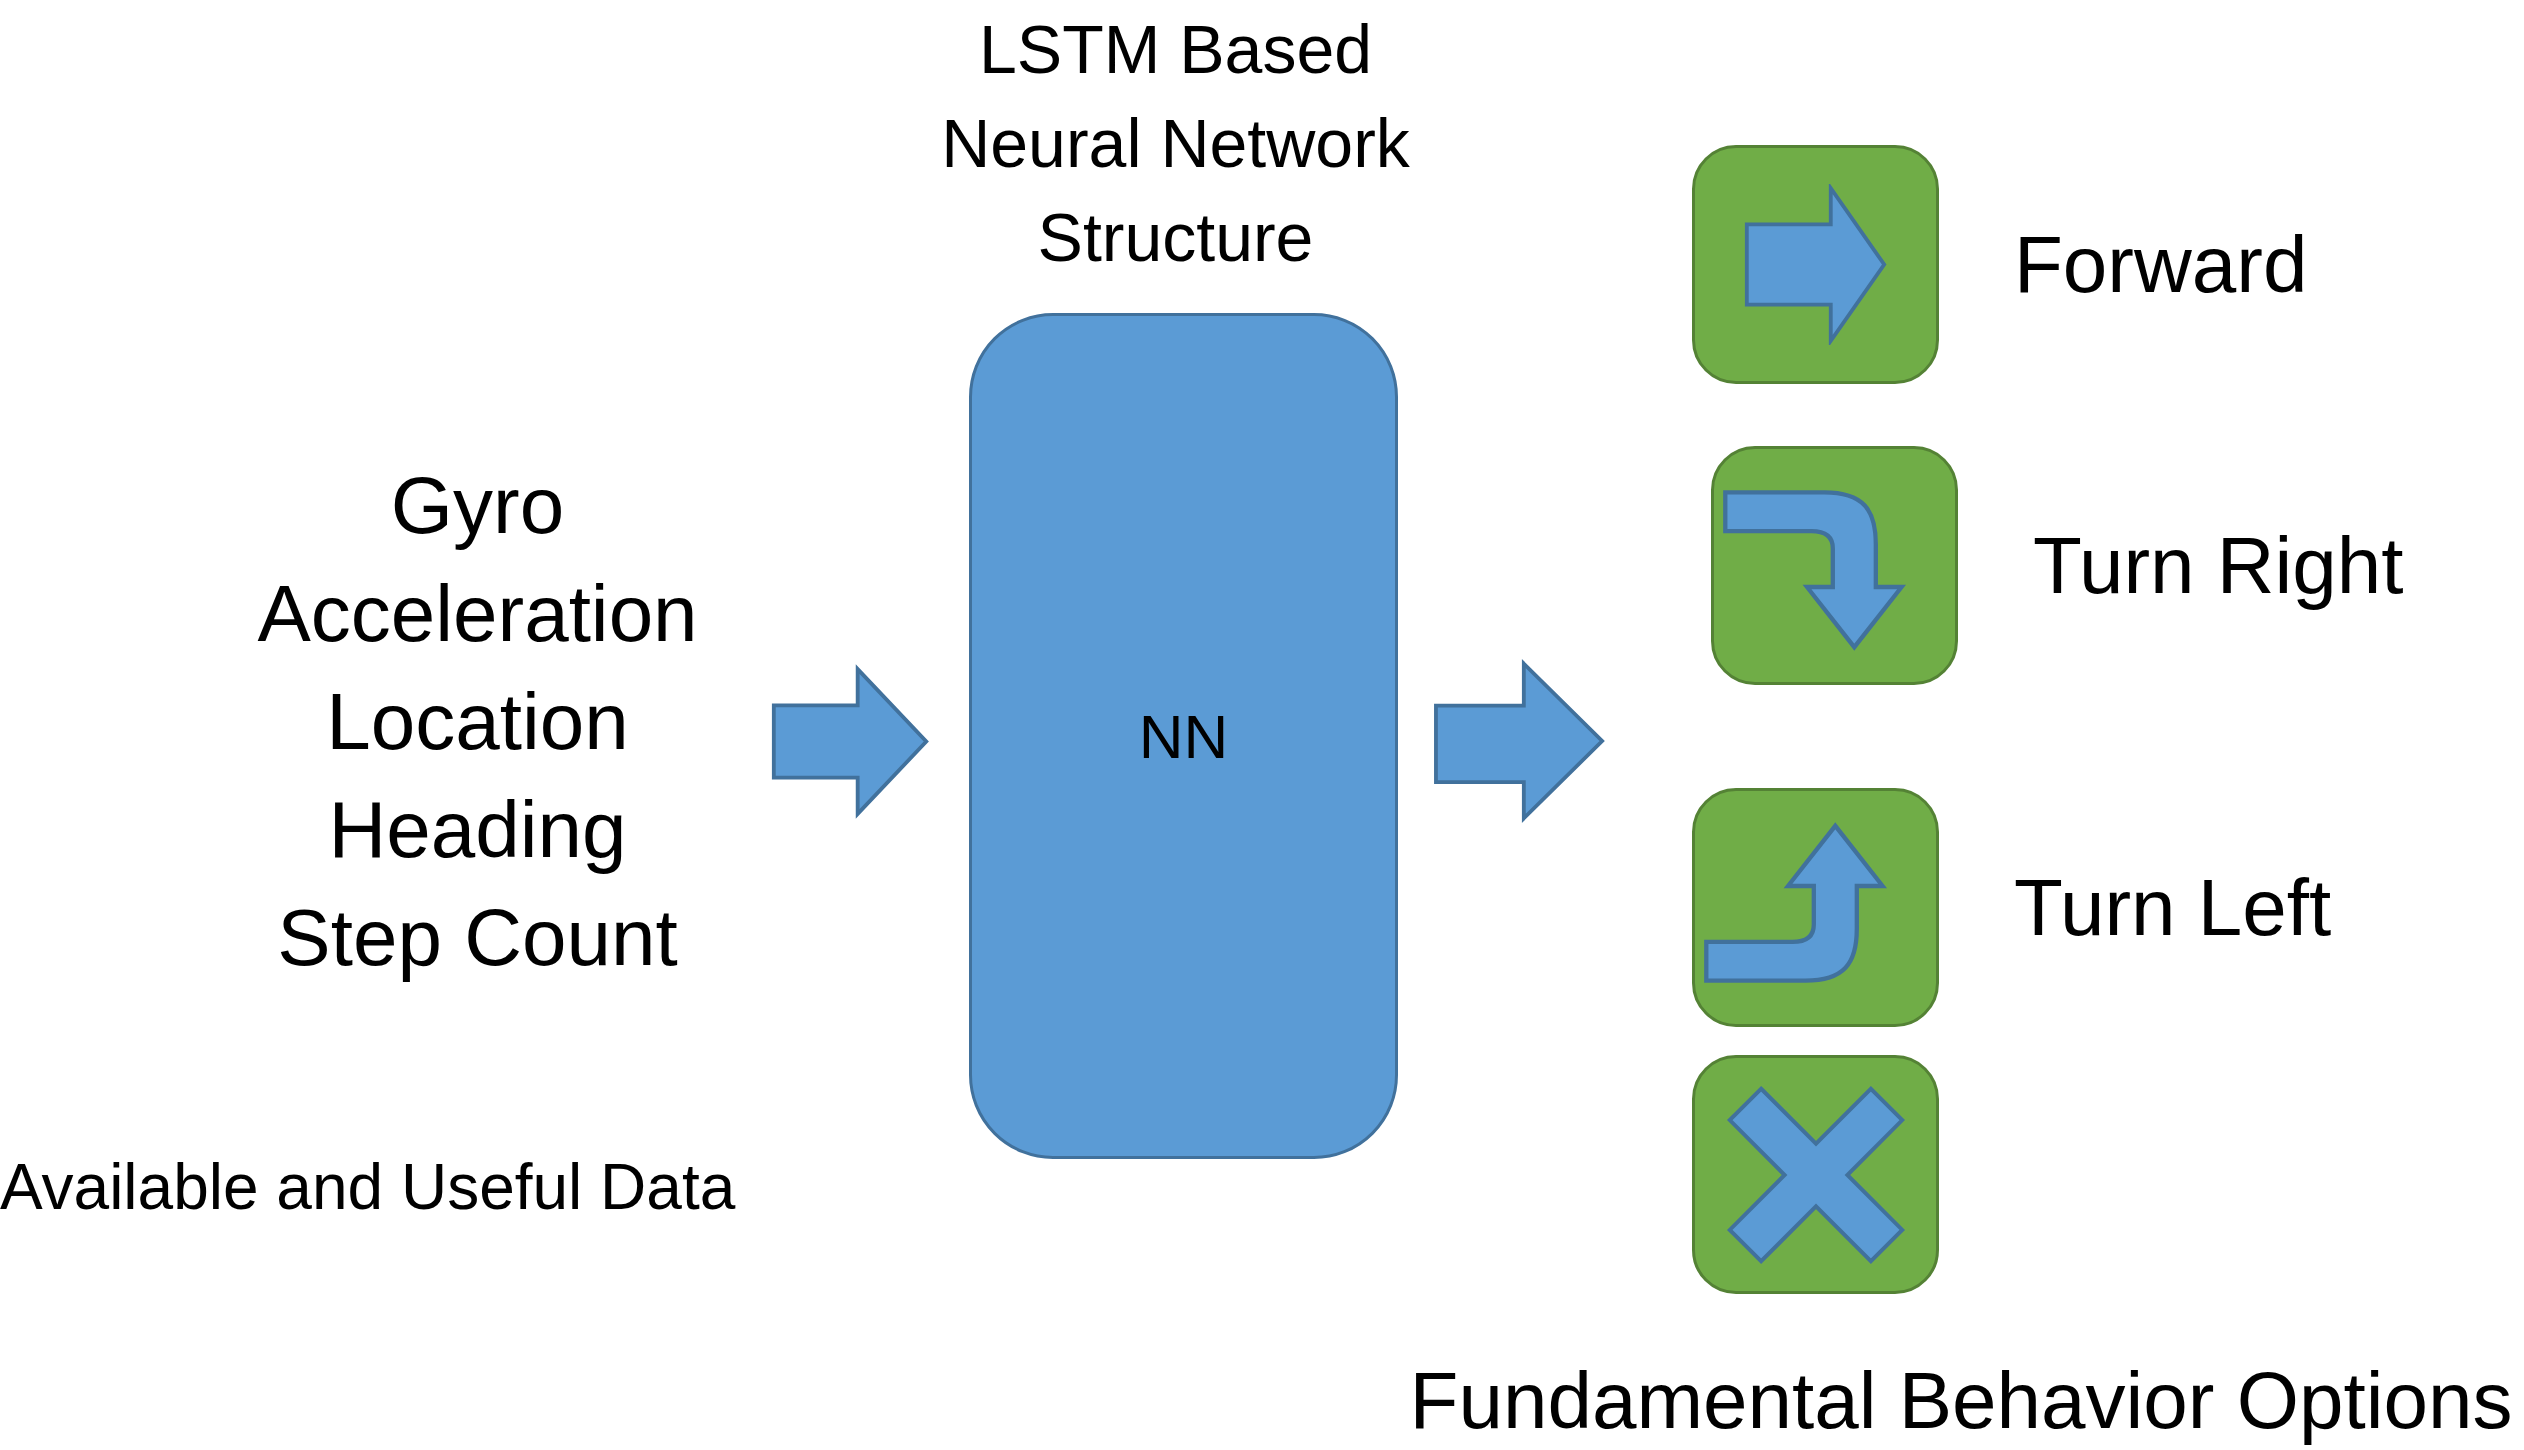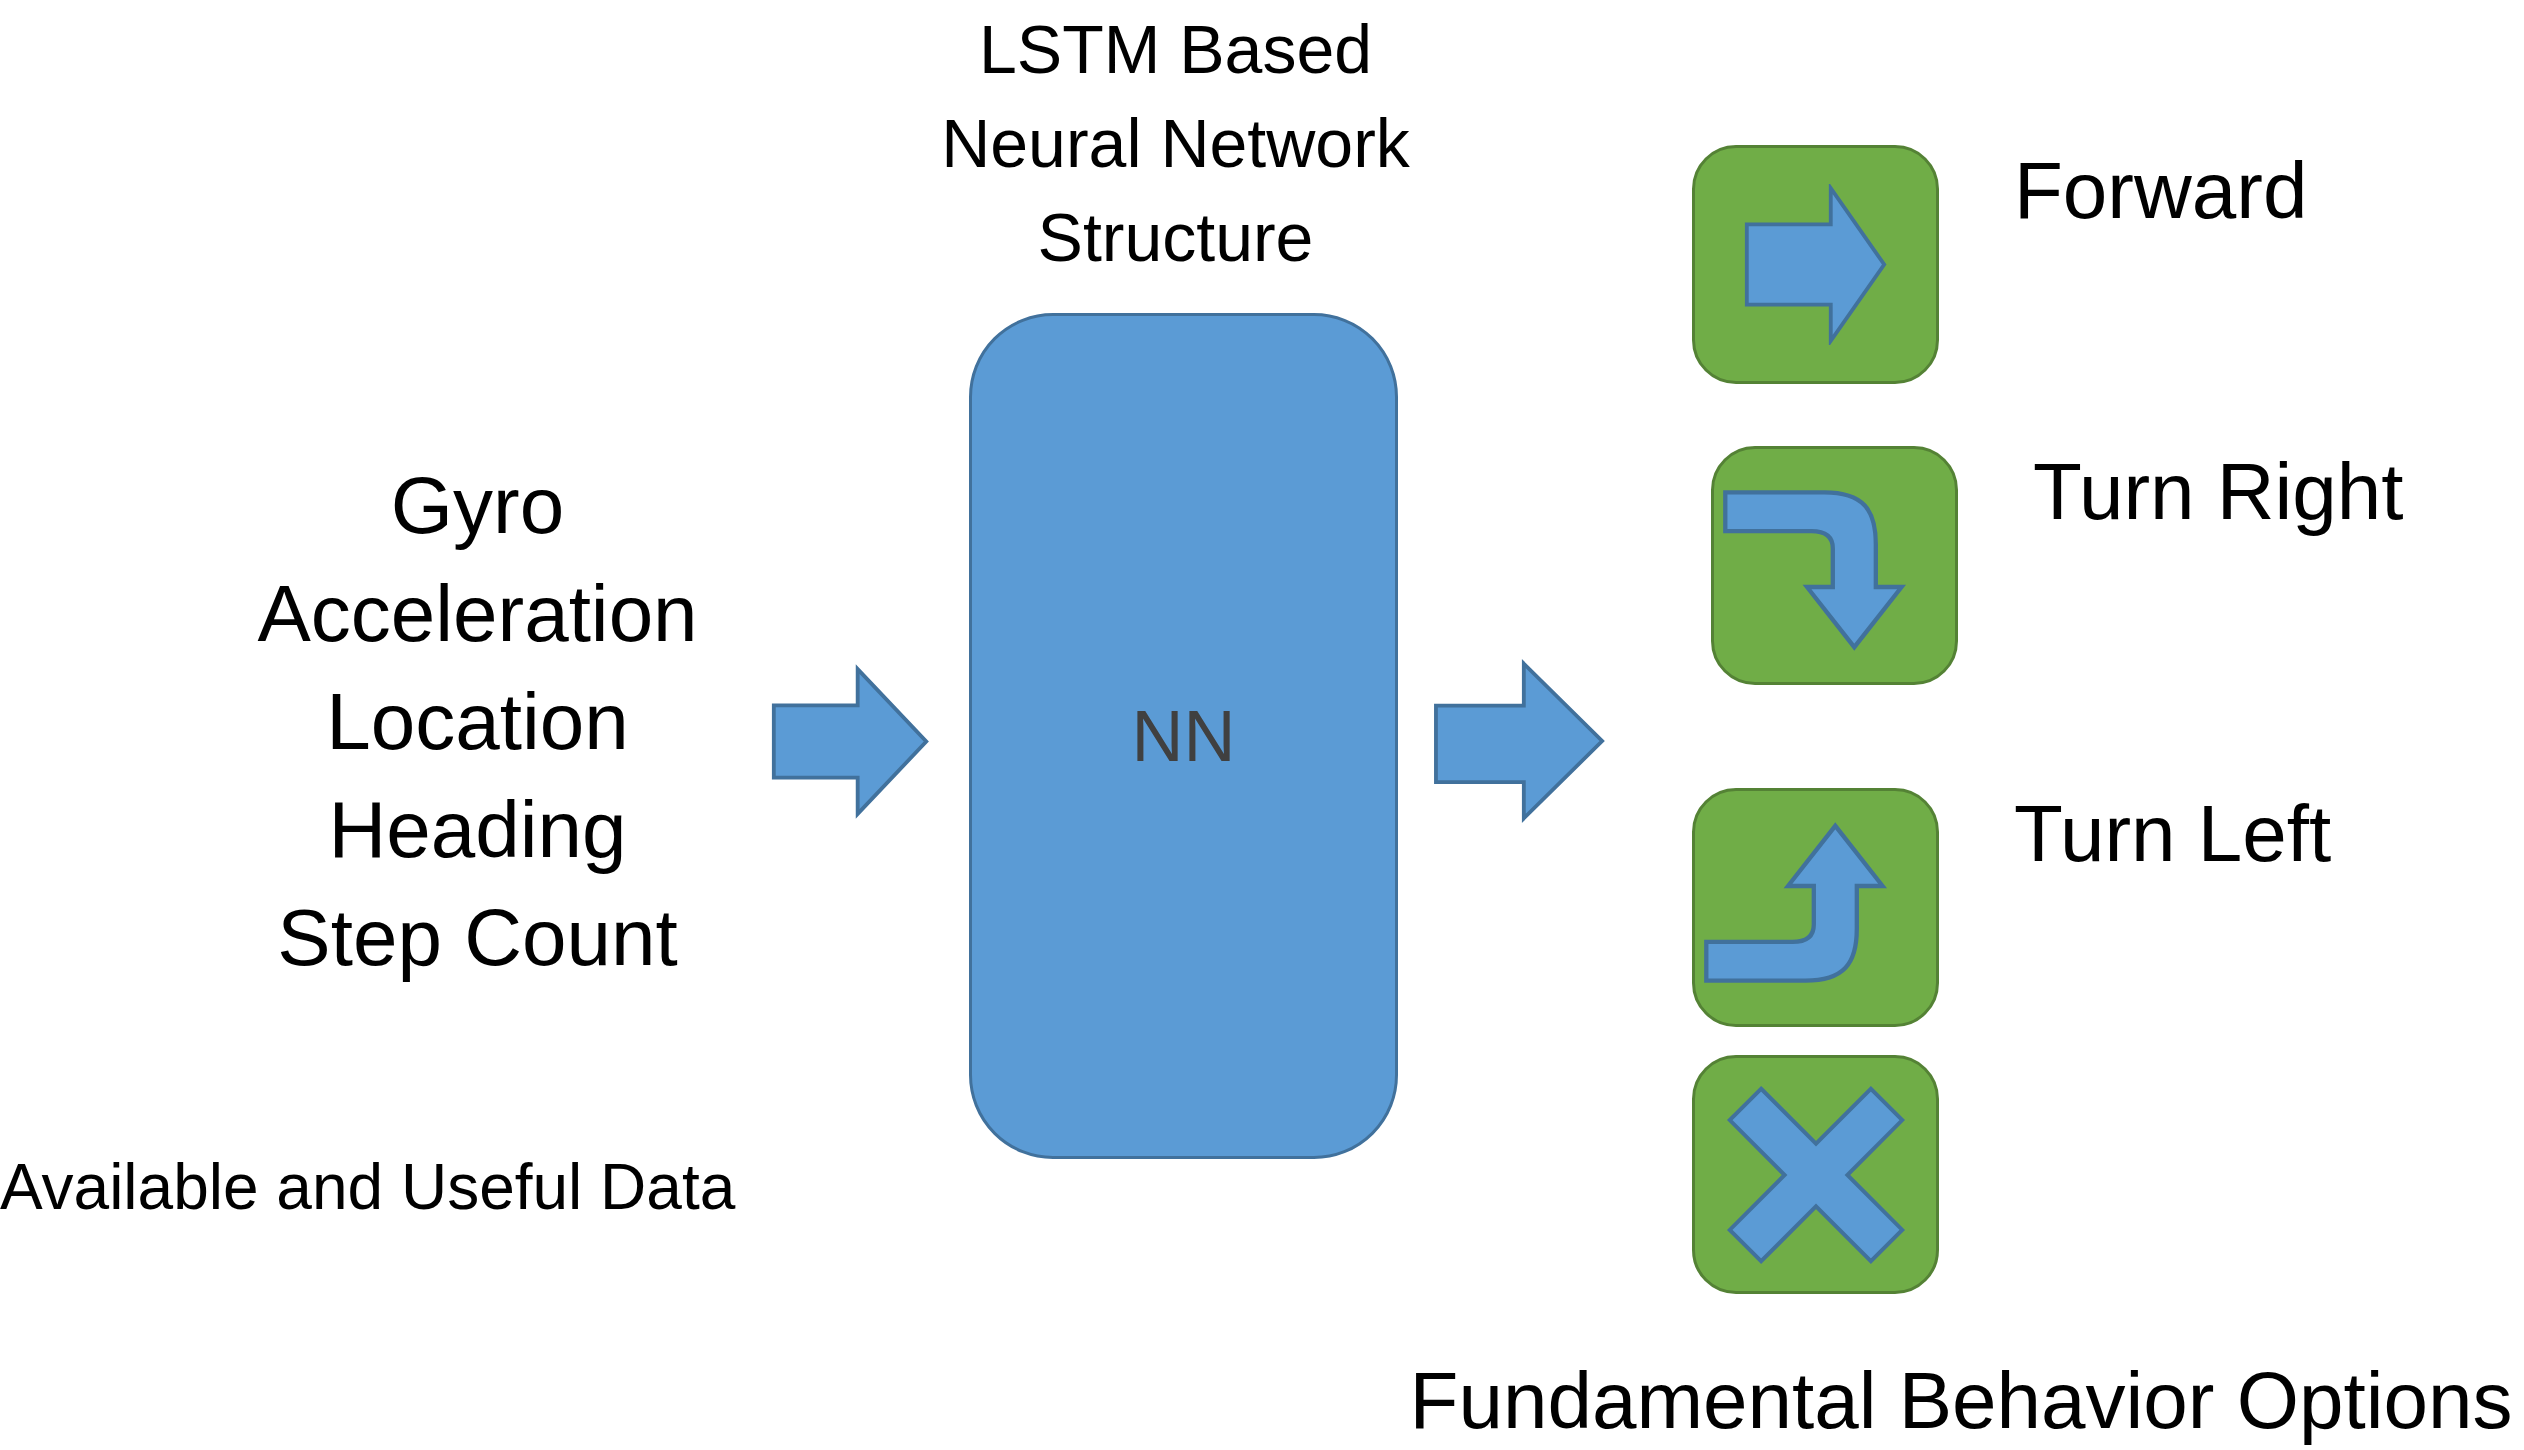--- a/index.html
+++ b/index.html
@@ -35,29 +35,29 @@
   }
 
   
   #nn-box {
     left: 969px; top: 313px; width: 429px; height: 846px;
     background: var(--blue); border: 3.8px solid var(--blue-border);
     border-radius: 84px;
     display: flex; align-items: center; justify-content: center;
     box-sizing: border-box;
   }
-  #nn-label { color: #404040; font-size: 72px; }
+  #nn-label { color: #000000; font-size: 62px; }
 
   
   #arrow-left  { left: 770px;  top: 661px; }
   #arrow-right { left: 1432px; top: 656px; }
   .conn { fill: var(--blue); stroke: var(--blue-border); stroke-width: 4; stroke-linejoin: miter; }
 
   
-  .row { left: 1692px; height: 239px; display: flex; align-items: flex-start; gap: 75px; }
+  .row { left: 1692px; height: 239px; display: flex; align-items: center; gap: 75px; }
   .row-1 { top: 145px; }
   .row-2 { top: 446px; margin-left: 19px; }
   .row-3 { top: 788px; }
   .row-4 { top: 1055px; }
   .iconbox {
     width: 247px; height: 239px; flex: 0 0 auto;
     background: var(--green); border: 3.8px solid var(--green-border);
     border-radius: 44px;
     display: flex; align-items: center; justify-content: center;
     box-sizing: border-box;

